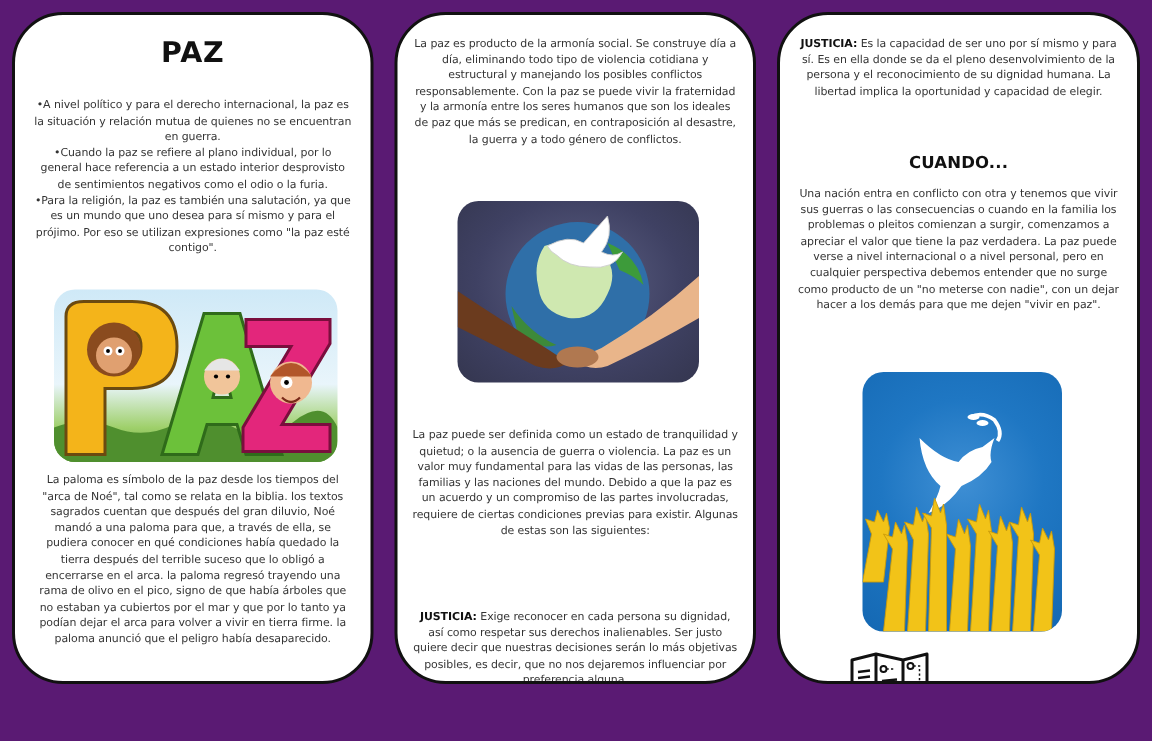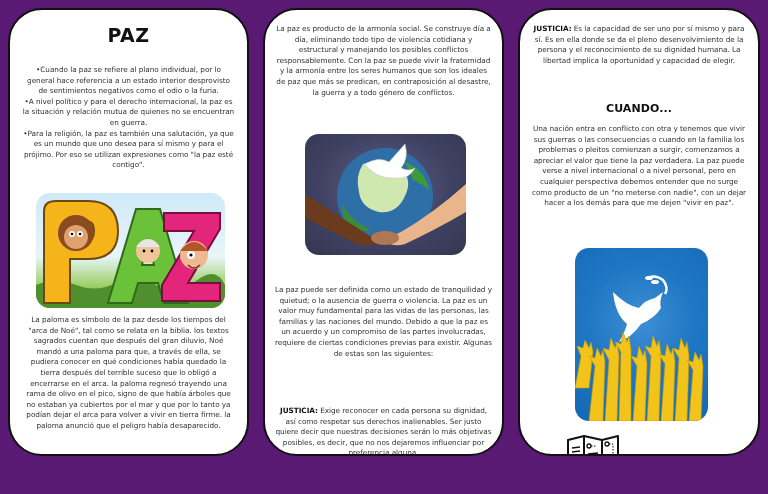--- a/index.html
+++ b/index.html
@@ -83,22 +83,22 @@
   }
   .footer-text .site { font-weight: bold; font-size: 9.2px; color: #111; }
 </style>
 </head>
 <body>
 
 <div class="panel" id="p1">
   <div class="title h-paz">PAZ</div>
 
   <div class="txt" style="top:55px; left:12px; right:12px;">
+    <p>•A nivel político y para el derecho internacional, la paz es la situación y relación mutua de quienes no se encuentran en guerra.</p>
     <p>•Cuando la paz se refiere al plano individual, por lo general hace referencia a un estado interior desprovisto de sentimientos negativos como el odio o la furia.</p>
-    <p>•A nivel político y para el derecho internacional, la paz es la situación y relación mutua de quienes no se encuentran en guerra.</p>
     <p>•Para la religión, la paz es también una salutación, ya que es un mundo que uno desea para sí mismo y para el prójimo. Por eso se utilizan expresiones como "la paz esté contigo".</p>
   </div>
 
   <div class="img" id="img-paz">
     <svg width="189" height="115" viewBox="0 0 189 115">
 
       <path d="M0 92 Q20 84 40 92 T80 90 T120 92 T160 88 T189 92 V115 H0Z" fill="#4f8f2e"></path>
 
       <path d="M8 110 V18 Q8 8 20 8 H52 Q82 8 82 38 Q82 66 52 66 H34 V110Z M34 28 V48 H50 Q58 48 58 38 Q58 28 50 28Z" fill="#f4b41a" stroke="#6b4a10" stroke-width="2"></path>
 

